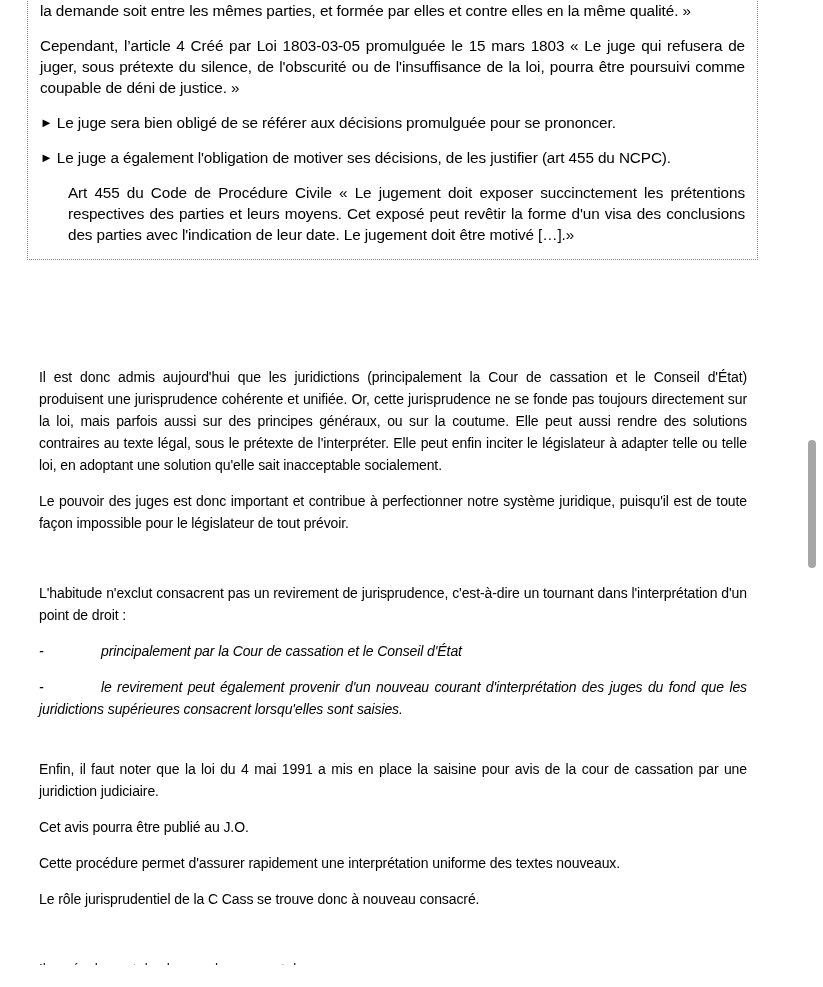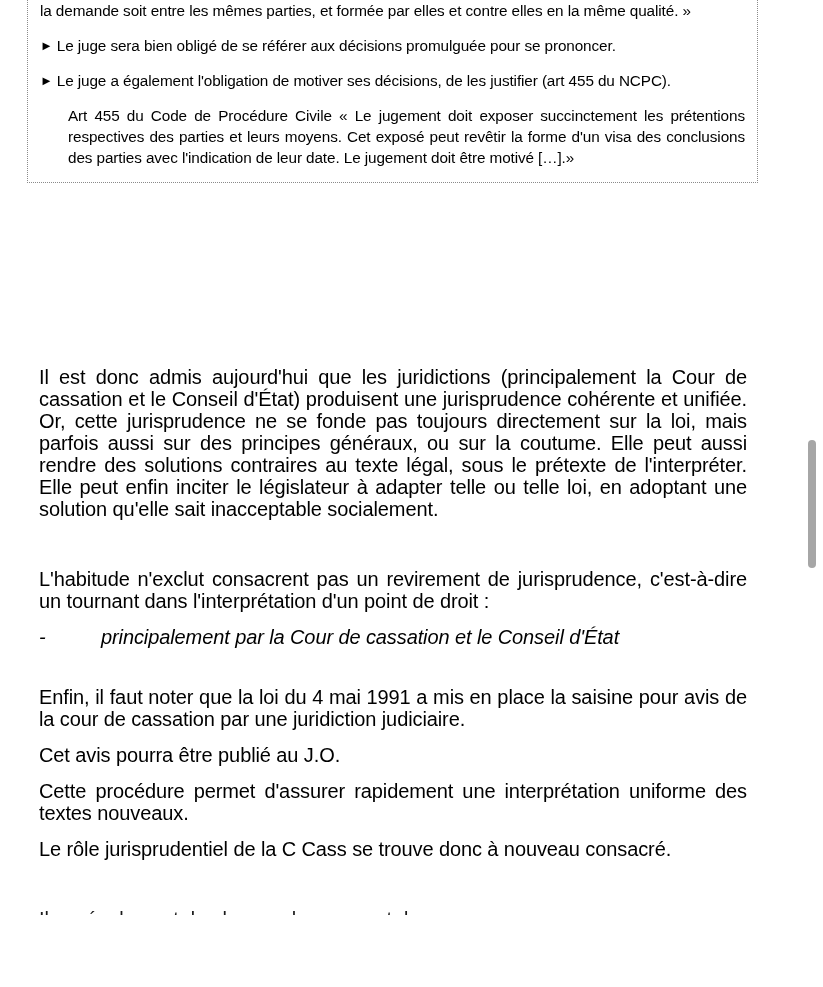--- a/index.html
+++ b/index.html
@@ -67,21 +67,21 @@
   
   .flow {
     position: absolute;
     left: 39px;
     top: 366px;
     width: 708px;
   }
 
   .flow p {
     margin: 0 0 14px 0;
-    font-size: 20px;
+    font-size: 14px;
     line-height: 22px;
     text-align: justify;
     text-justify: inter-word;
     letter-spacing: -0.1px;
   }
 
   .gap-lg { height: 34px; }
   .gap-md { height: 24px; }
 
   .dash-item {
@@ -131,48 +131,55 @@
 <div class="page">
 
   <div class="doc-body">
 
     <div class="quote-box">
 
       <p>
         <span>la demande soit entre les mêmes parties, et formée par elles et contre elles en la même qualité. »</span>
       </p>
 
+      <p>
+        <span>Cependant, l’article 4 Créé par Loi 1803-03-05 promulguée le 15 mars 1803 « Le juge qui refusera de juger, sous prétexte du silence, de l'obscurité ou de l'insuffisance de la loi, pourra être poursuivi comme coupable de déni de justice. »</span>
+      </p>
 
       <p>
         <span class="tri">►</span><span>Le juge sera bien obligé de se référer aux décisions promulguée pour se prononcer.</span>
       </p>
 
       <p>
         <span class="tri">►</span><span>Le juge a également l'obligation de motiver ses décisions, de les justifier (art 455 du NCPC).</span>
       </p>
 
       <p>
         <span>Art 455 du Code de Procédure Civile « Le jugement doit exposer succinctement les prétentions respectives des parties et leurs moyens. Cet exposé peut revêtir la forme d'un visa des conclusions des parties avec l'indication de leur date. Le jugement doit être motivé […].»</span>
       </p>
 
     </div>
 
     <div class="flow">
 
       <p>Il est donc admis aujourd'hui que les juridictions (principalement la Cour de cassation et le Conseil d'État) produisent une jurisprudence cohérente et unifiée. Or, cette jurisprudence ne se fonde pas toujours directement sur la loi, mais parfois aussi sur des principes généraux, ou sur la coutume. Elle peut aussi rendre des solutions contraires au texte légal, sous le prétexte de l'interpréter. Elle peut enfin inciter le législateur à adapter telle ou telle loi, en adoptant une solution qu'elle sait inacceptable socialement.</p>
 
+      <p>Le pouvoir des juges est donc important et contribue à perfectionner notre système juridique, puisqu'il est de toute façon impossible pour le législateur de tout prévoir.</p>
 
       <div class="gap-lg"></div>
 
       <p>L'habitude n'exclut consacrent pas un revirement de jurisprudence, c'est-à-dire un tournant dans l'interprétation d'un point de droit :</p>
 
       <p class="dash-item">
         <span class="dash">-</span><span>principalement par la Cour de cassation et le Conseil d'État</span>
       </p>
 
+      <p class="dash-item">
+        <span class="dash">-</span><span>le revirement peut également provenir d'un nouveau courant d'interprétation des juges du fond que les juridictions supérieures consacrent lorsqu'elles sont saisies.</span>
+      </p>
 
       <div class="gap-md"></div>
 
       <p>Enfin, il faut noter que la loi du 4 mai 1991 a mis en place la saisine pour avis de la cour de cassation par une juridiction judiciaire.</p>
 
       <p>Cet avis pourra être publié au J.O.</p>
 
       <p>Cette procédure permet d'assurer rapidement une interprétation uniforme des textes nouveaux.</p>
 
       <p>Le rôle jurisprudentiel de la C Cass se trouve donc à nouveau consacré.</p>

